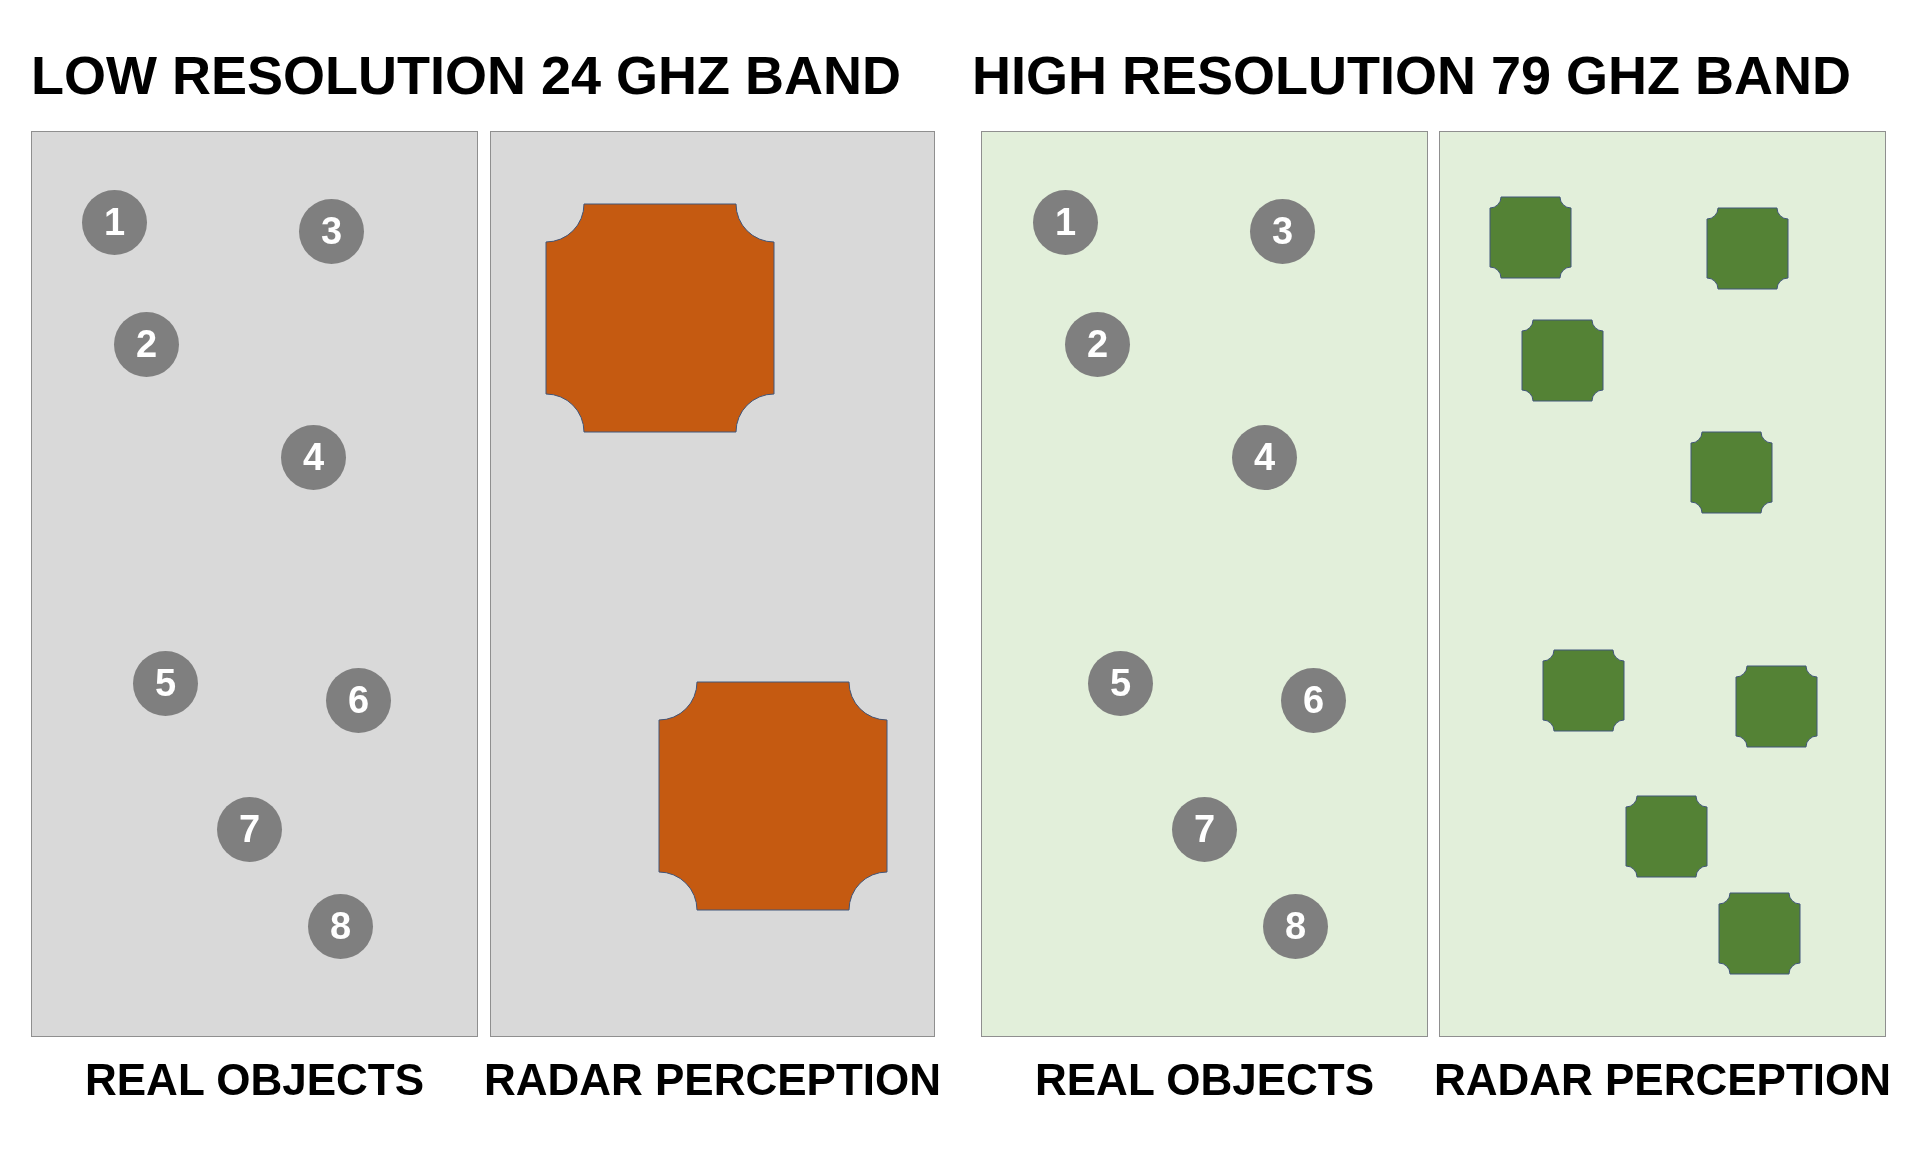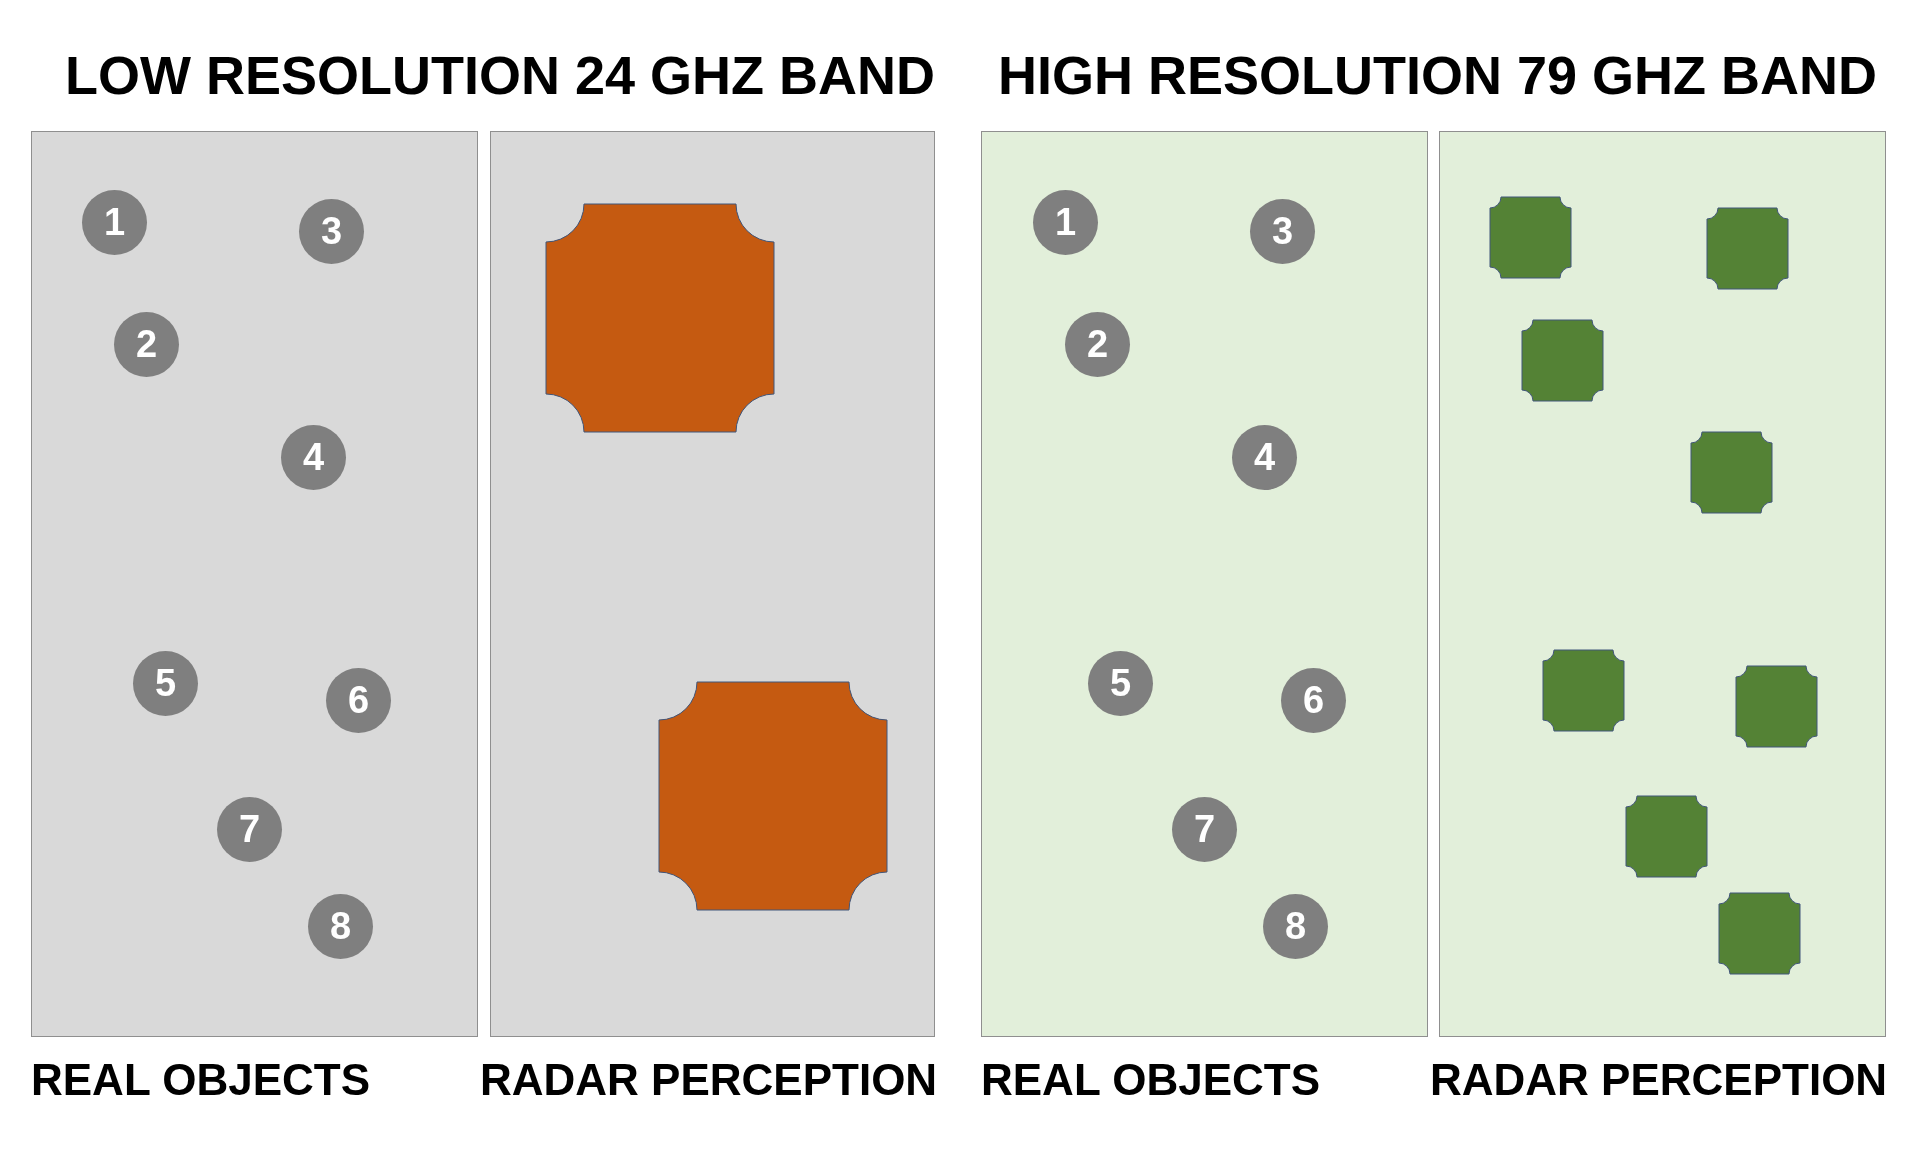--- a/index.html
+++ b/index.html
@@ -1,21 +1,21 @@
 <!DOCTYPE html>
 <html><head>
   <meta charset="utf-8">
   <style>
     html, body { margin:0; padding:0; background:#ffffff; }
     body { width:1920px; height:1152px; position:relative; overflow:hidden; font-family:"Liberation Sans", "DejaVu Sans", sans-serif; }
-    .title { position:absolute; top:40px; height:70px; line-height:70px; font-weight:bold; font-size:54px; color:#000; text-align:right; letter-spacing:0px; white-space:nowrap; }
+    .title { position:absolute; top:40px; height:70px; line-height:70px; font-weight:bold; font-size:54px; color:#000; text-align:left; letter-spacing:0px; white-space:nowrap; }
     .panel { position:absolute; top:131px; height:906px; box-sizing:border-box; border:1.5px solid #8f8f8f; }
     .panel.gray { background:#d9d9d9; }
     .panel.green { background:#e2efda; }
-    .label { position:absolute; top:1052px; height:56px; line-height:56px; font-weight:bold; font-size:44px; color:#000; white-space:nowrap; }
+    .label { position:absolute; top:1052px; height:56px; line-height:56px; font-weight:bold; font-size:44px; color:#000; text-align:center; white-space:nowrap; }
     .obj { position:absolute; width:65px; height:65px; border-radius:50%; background:#7f7f7f; color:#fff; font-weight:bold; font-size:38px; line-height:65px; text-align:center; }
     svg.blob { position:absolute; overflow:visible; }
   </style>
 </head>
 <body>
 
 <div class="title" style="left:31px; width:904px;">LOW RESOLUTION 24 GHZ BAND</div>
 <div class="title" style="left:972px; width:905px;">HIGH RESOLUTION 79 GHZ BAND</div>
 
 <div class="panel gray" style="left:31px; width:447px;"></div>

